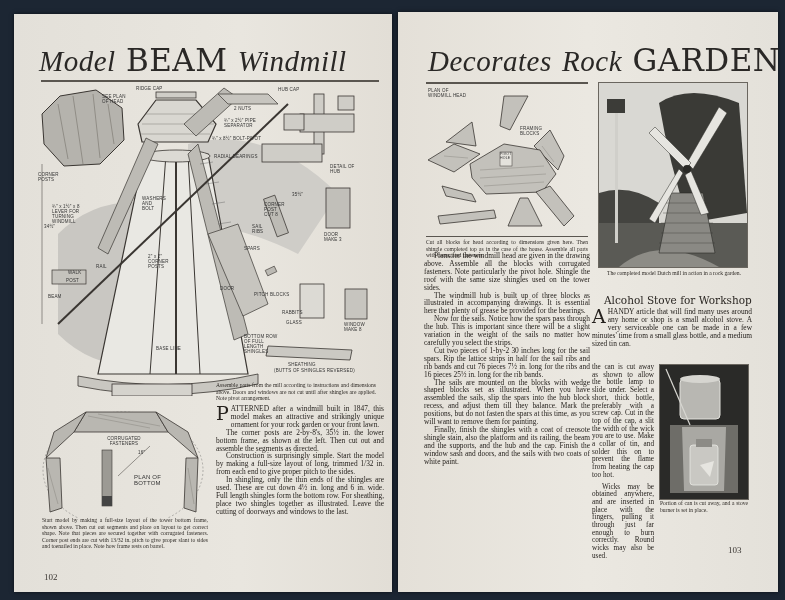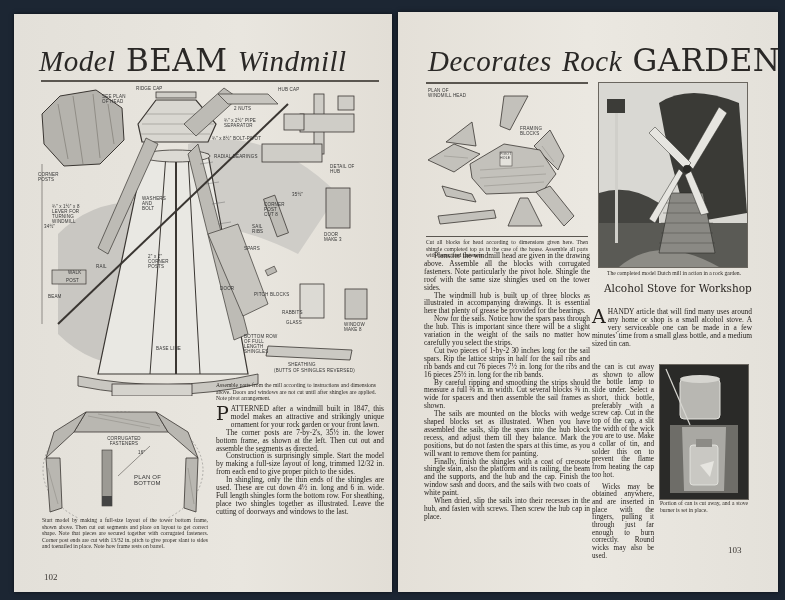--- a/index.html
+++ b/index.html
@@ -204,22 +204,22 @@
     </svg>
     <span class="lbl" style="left:66px; top:32px; width:40px; white-space:normal; text-align:center;">CORRUGATED FASTENERS</span>
     <span class="lbl" style="left:96px; top:70px; width:30px; white-space:normal; font-size:6px;">PLAN OF BOTTOM</span>
     <span class="lbl" style="left:100px; top:46px;">16"</span>
   </div>
 
   <div class="caption" style="left:28px; top:503px; width:166px;">Start model by making a full-size layout of the tower bottom frame, shown above. Then cut out segments and place on layout to get correct shape. Note that pieces are secured together with corrugated fasteners. Corner post ends are cut with 13/32 in. pitch to give proper slant to sides and toenailed in place. Note how frame rests on barrel.</div>
 
   <div class="body-text" style="left:202px; top:391px; width:168px;">
     <p class="first"><span class="dropcap">P</span><span>ATTERNED after a windmill built in 1847, this model makes an attractive and strikingly unique ornament for your rock garden or your front lawn.</span></p>
-    <p>The corner posts are 7-by-2's, 35½ in. the lower bottom frame, as shown at the left. Then cut out and assemble the segments as directed.</p>
-    <p>Construction is surprisingly simple. Start the model by making a full-size layout of long, trimmed 12/32 in. from each end to give proper pitch to the sides.</p>
+    <p>The corner posts are 2-by-8's, 35½ in. the lower bottom frame, as shown at the left. Then cut out and assemble the segments as directed.</p>
+    <p>Construction is surprisingly simple. Start the model by making a full-size layout of long, trimmed 1/32 in. from each end to give proper pitch to the sides.</p>
     <p>In shingling, only the thin ends of the shingles are used. These are cut down 4½ in. long and 6 in. wide. Full length shingles form the bottom row. For sheathing, place two shingles together as illustrated. Leave the cutting of doorways and windows to the last.</p>
   </div>
 
   <div class="folio" style="left:30px; top:558px;">102</div>
 </div>
 
 <div class="page" id="page-right">
 
   <div class="headline" style="left:30px; top:30px;">
     <span class="script">Decorates</span>
@@ -281,27 +281,25 @@
       <circle cx="88" cy="86" r="4" fill="#2a2a26"></circle>
     </svg>
   </div>
   <div class="caption" style="left:198px; top:258px; width:156px; text-align:center;">The completed model Dutch mill in action in a rock garden.</div>
 
   <div class="body-text" style="left:26px; top:240px; width:166px;">
     <p>Plans for the windmill head are given in the drawing above. Assemble all the blocks with corrugated fasteners. Note particularly the pivot hole. Shingle the roof with the same size shingles used on the tower sides.</p>
     <p>The windmill hub is built up of three blocks as illustrated in accompanying drawings. It is essential here that plenty of grease be provided for the bearings.</p>
     <p>Now for the sails. Notice how the spars pass through the hub. This is important since there will be a slight variation in the weight of the sails no matter how carefully you select the strips.</p>
     <p>Cut two pieces of 1-by-2 30 inches long for the sail spars. Rip the lattice strips in half for the sail ribs and rib bands and cut 76 pieces 7½ in. long for the ribs and 16 pieces 25½ in. long for the rib bands.</p>
-    <p>By careful ripping and smoothing the strips should measure a full ⅜ in. in width. Cut several blocks ⅜ in. wide for spacers and then assemble the sail frames as shown.</p>
     <p>The sails are mounted on the blocks with wedge shaped blocks set as illustrated. When you have assembled the sails, slip the spars into the hub block recess, and adjust them till they balance. Mark the positions, but do not fasten the spars at this time, as you will want to remove them for painting.</p>
     <p>Finally, finish the shingles with a coat of creosote shingle stain, also the platform and its railing, the beam and the supports, and the hub and the cap. Finish the window sash and doors, and the sails with two coats of white paint.</p>
-    <p>When dried, slip the sails into their recesses in the hub, and fasten with screws. Then screw the hub cap in place.</p>
-  </div>
-
-  <div class="subhead" style="left:206px; top:270px;">Alcohol Stove for Workshop</div>
+  </div>
+
+  <div class="subhead" style="left:206px; top:282px;">Alcohol Stove for Workshop</div>
   <div class="body-text" style="left:194px; top:296px; width:160px;">
     <p class="first"><span class="dropcap">A</span><span>HANDY article that will find many uses around any home or shop is a small alcohol stove. A very serviceable one can be made in a few minutes' time from a small glass bottle, and a medium sized tin can.</span></p>
   </div>
   <div class="body-text" style="left:194px; top:352px; width:62px; font-size:7.2px; line-height:7.7px;">
     <p class="first">the can is cut away as shown to allow the bottle lamp to slide under. Select a short, thick bottle, preferably with a screw cap. Cut in the top of the cap, a slit the width of the wick you are to use. Make a collar of tin, and solder this on to prevent the flame from heating the cap too hot.</p>
     <p style="margin-top:4px;">Wicks may be obtained anywhere, and are inserted in place with the fingers, pulling it through just far enough to burn correctly. Round wicks may also be used.</p>
   </div>
 
   <div class="photo" style="left:261px; top:352px; width:88px; height:134px;">
     <svg viewBox="0 0 88 134" preserveAspectRatio="none">

